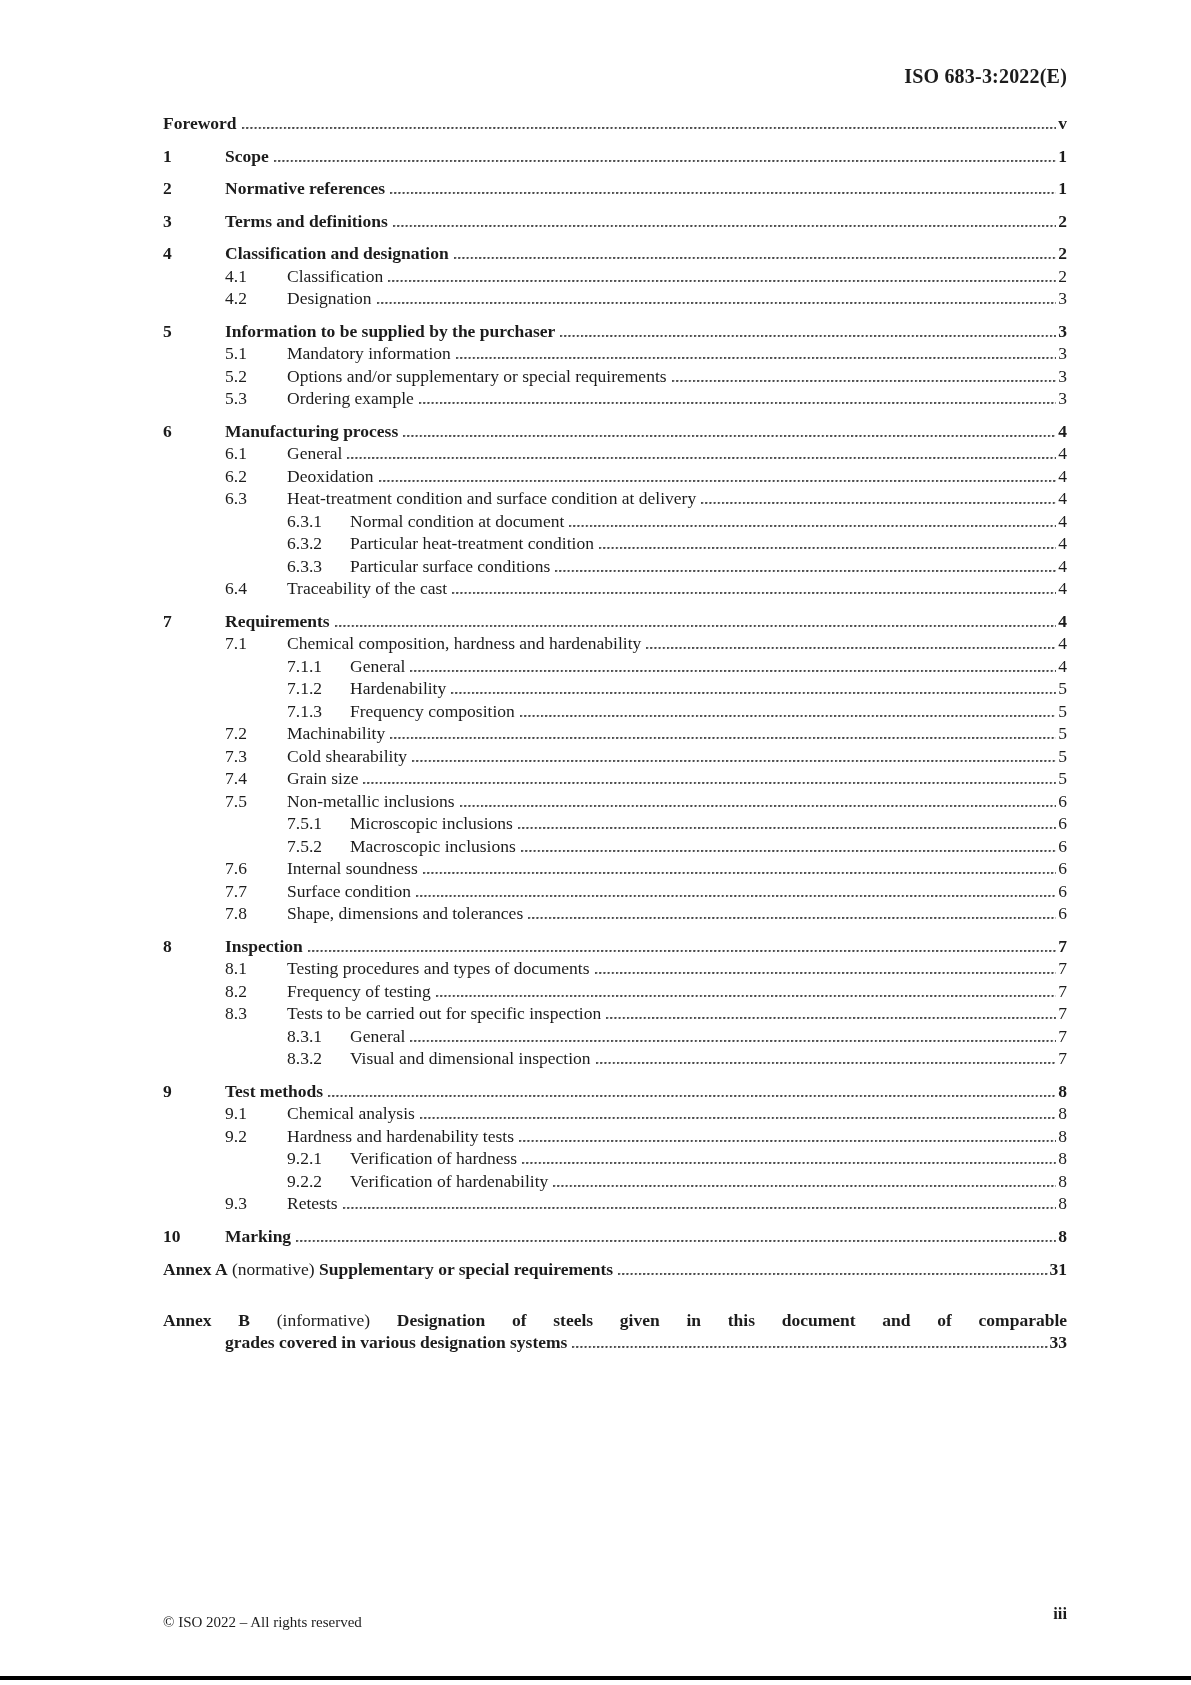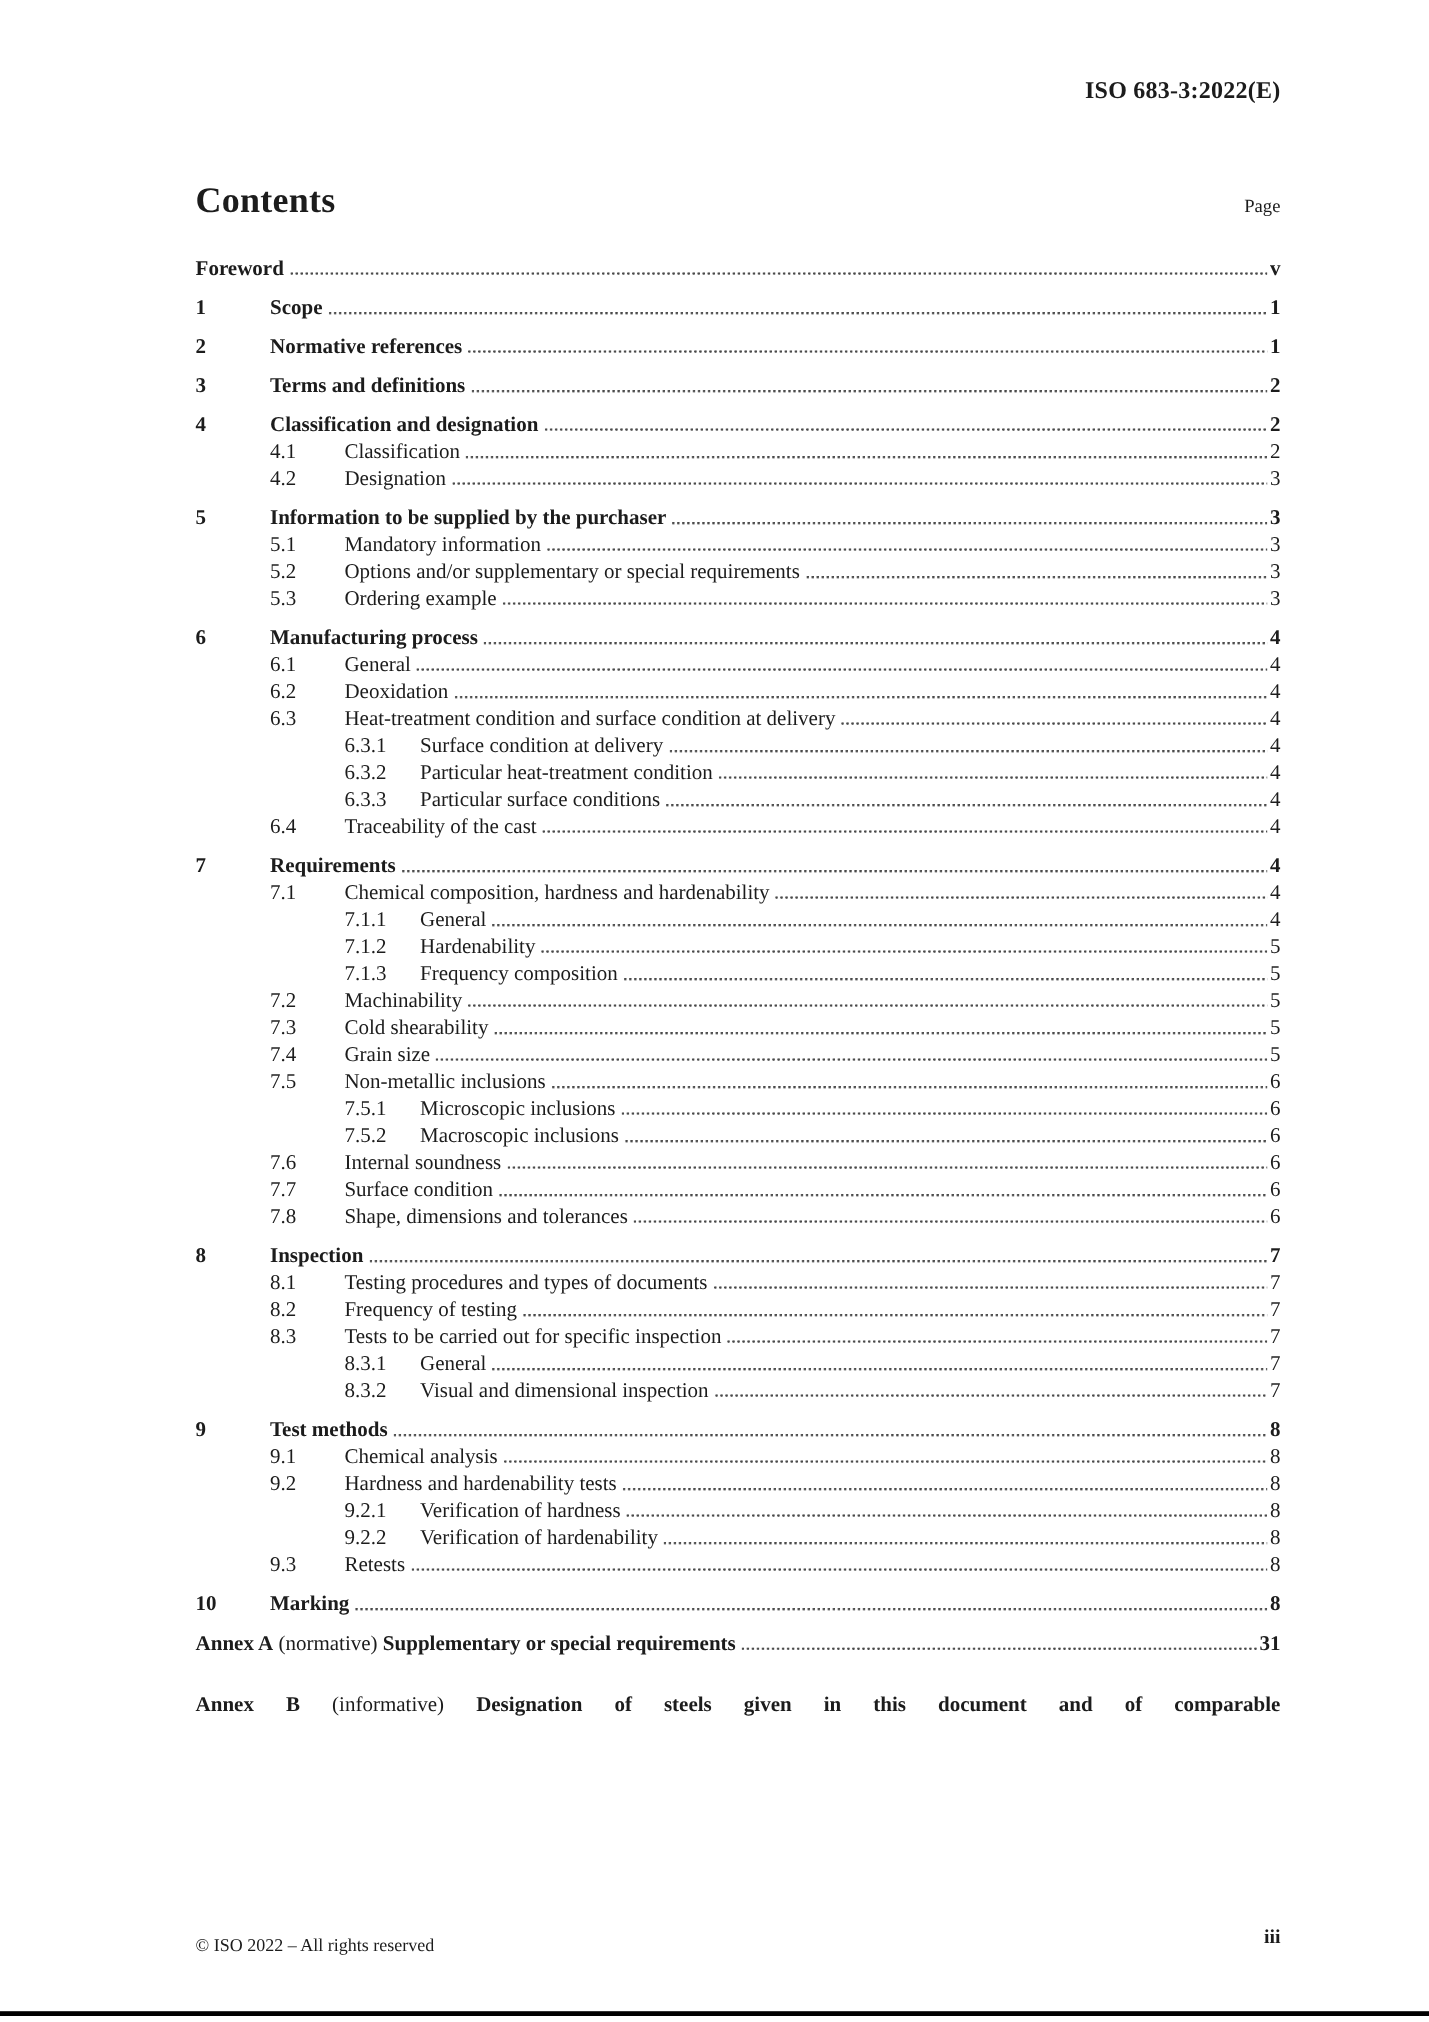--- a/index.html
+++ b/index.html
@@ -84,24 +84,20 @@
     background:#000000;
   }
 </style>
 </head>
 <body>
 
 <div class="page">
 
   <div class="doc-ref">ISO 683-3:2022(E)</div>
 
-  <div class="title-row">
-    <span class="page-title">Contents</span>
-    <span class="page-label">Page</span>
-  </div>
 
   <div class="toc">
       <div class="row l0 bold">
         <span class="toc-title">Foreword</span>
         <span class="leader"></span>
         <span class="pg">v</span>
       </div>
       <div class="row l1 bold">
         <span class="num">1</span>
         <span class="toc-title">Scope</span>
@@ -181,21 +177,21 @@
         <span class="pg">4</span>
       </div>
       <div class="row l2">
         <span class="num">6.3</span>
         <span class="toc-title">Heat-treatment condition and surface condition at delivery</span>
         <span class="leader"></span>
         <span class="pg">4</span>
       </div>
       <div class="row l3">
         <span class="num">6.3.1</span>
-        <span class="toc-title">Surface condition at delivery</span>
+        <span class="toc-title">Normal condition at document</span>
         <span class="leader"></span>
         <span class="pg">4</span>
       </div>
       <div class="row l3">
         <span class="num">6.3.2</span>
         <span class="toc-title">Particular heat-treatment condition</span>
         <span class="leader"></span>
         <span class="pg">4</span>
       </div>
       <div class="row l3">
@@ -383,19 +379,24 @@
     <span class="leader"></span>
     <span class="pg bold">31</span>
   </div>
 
   <div class="annexb">
     <div class="annexb-line1">
       <span class="bold">Annex B</span>
       <span>(informative)</span>
       <span class="bold">Designation of steels given in this document and of comparable</span>
     </div>
+    <div class="row annexb-line2">
+      <span class="toc-title bold">grades covered in various designation systems</span>
+      <span class="leader"></span>
+      <span class="pg bold">33</span>
+    </div>
   </div>
 
 </div>
 
 <div class="footer-left">© ISO 2022 – All rights reserved</div>
 <div class="footer-right">iii</div>
 <div class="bottom-bar"></div>
 
 </body></html>

